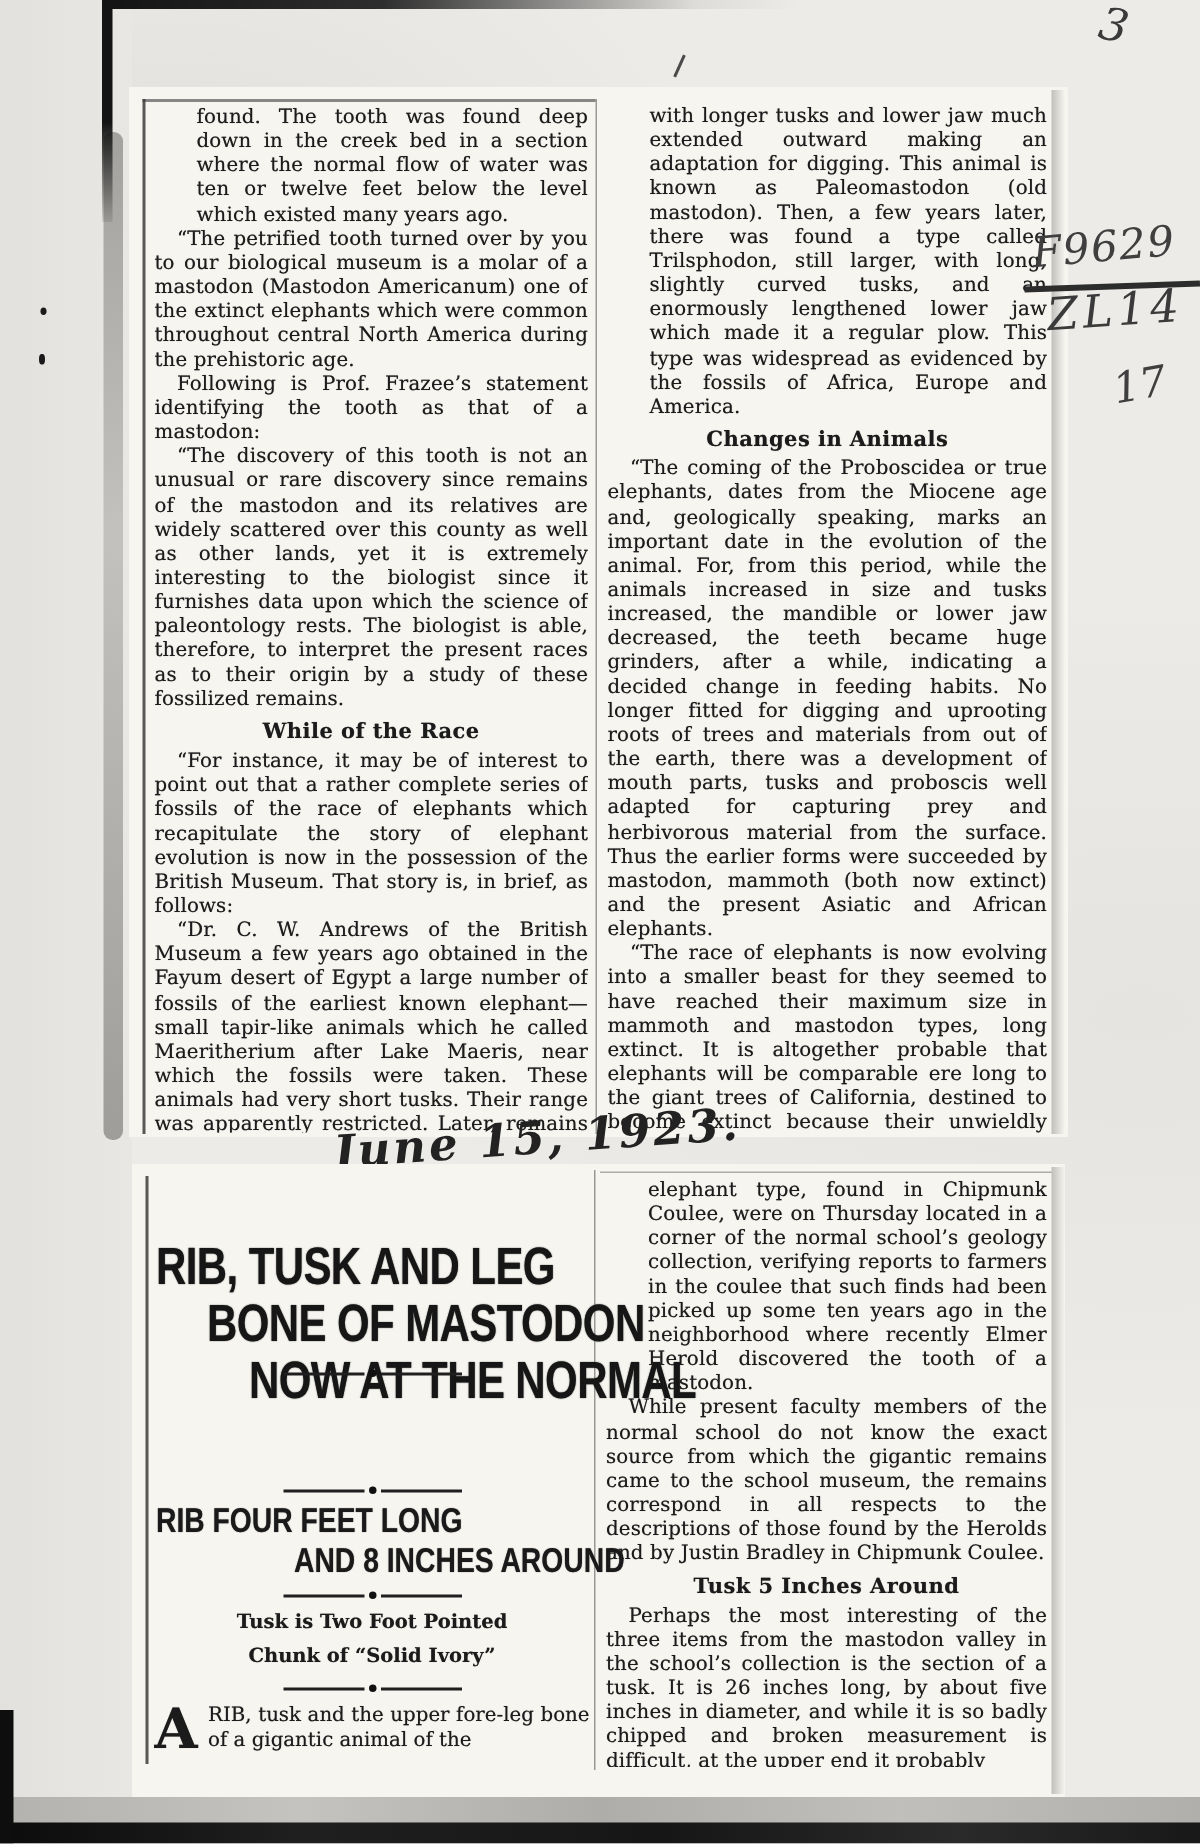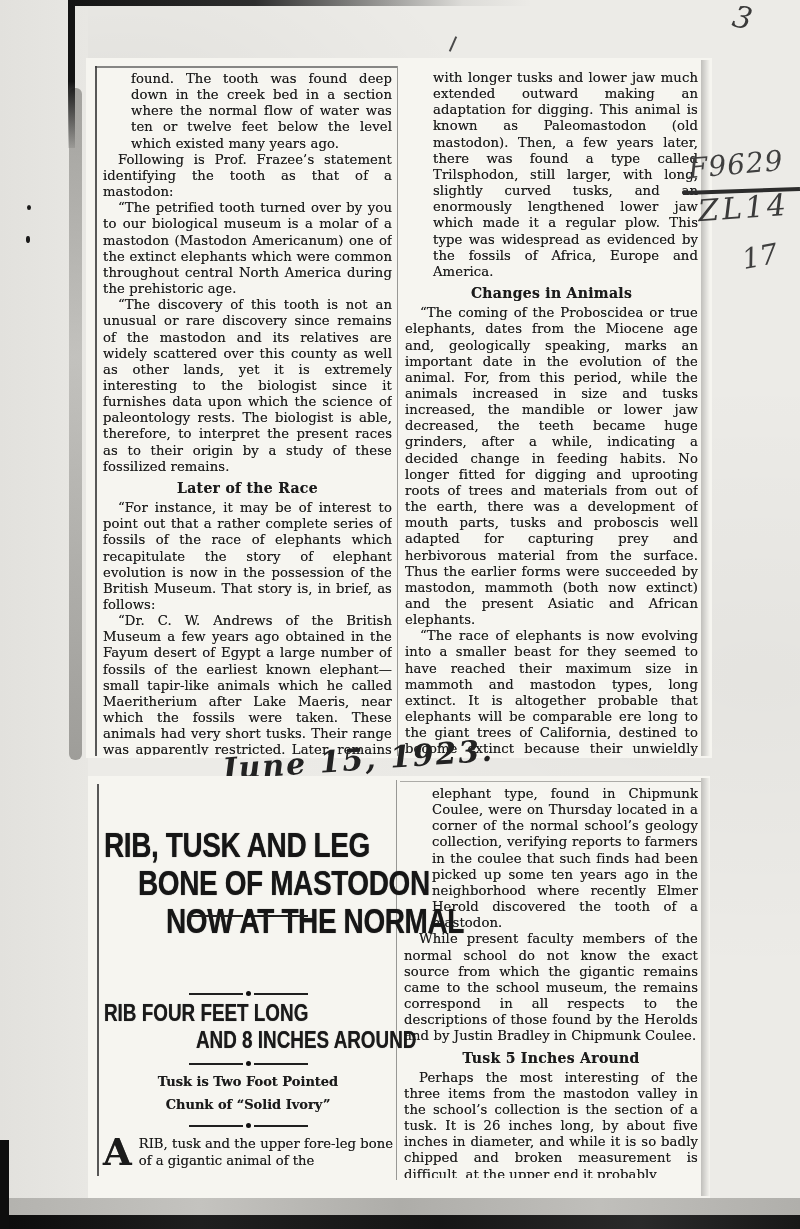--- a/index.html
+++ b/index.html
@@ -116,24 +116,24 @@
   <div class="speck2"></div>
 
   <div class="clipping" id="clipping1"></div>
   <div class="edge-right" id="edge-r1"></div>
   <div id="rule-a1-top"></div>
   <div class="rule-v" id="rule-a1-left"></div>
   <div class="rule-v" id="rule-a1-mid"></div>
 
   <div class="newscol" id="a1-left">
     <p class="noindent">found.  The tooth was found deep down in the creek bed in a section where the normal flow of water was ten or twelve feet below the level which existed many years ago.</p>
+    <p>“The petrified tooth turned over by you to our biological museum is a molar of a mastodon (Mastodon Americanum) one of the extinct elephants which were common throughout central North America during the prehistoric age.</p>
     <p>Following is Prof. Frazee’s statement identifying the tooth as that of a mastodon:</p>
-    <p>“The petrified tooth turned over by you to our biological museum is a molar of a mastodon (Mastodon Americanum) one of the extinct elephants which were common throughout central North America during the prehistoric age.</p>
     <p>“The discovery of this tooth is not an unusual or rare discovery since remains of the mastodon and its relatives are widely scattered over this county as well as other lands, yet it is extremely interesting to the biologist since it furnishes data upon which the science of paleontology rests. The biologist is able, therefore, to interpret the present races as to their origin by a study of these fossilized remains.</p>
-    <p class="colhead">Later of the Race</p>
+    <p class="colhead">While of the Race</p>
     <p>“For instance, it may be of interest to point out that a rather complete series of fossils of the race of elephants which recapitulate the story of elephant evolution is now in the possession of the British Museum.  That story is, in brief, as follows:</p>
     <p>“Dr. C. W. Andrews of the British Museum a few years ago obtained in the Fayum desert of Egypt a large number of fossils of the earliest known elephant—small tapir-like animals which he called Maeritherium after Lake Maeris, near which the fossils were taken.  These animals had very short tusks.  Their range was apparently restricted.  Later, remains were found of a larger animal</p>
   </div>
 
   <div class="newscol" id="a1-right">
     <p class="noindent">with longer tusks and lower jaw much extended outward making an adaptation for digging.  This animal is known as Paleomastodon (old mastodon).  Then, a few years later, there was found a type called Trilsphodon, still larger, with long, slightly curved tusks, and an enormously lengthened lower jaw which made it a regular plow.  This type was widespread as evidenced by the fossils of Africa, Europe and America.</p>
     <p class="colhead">Changes in Animals</p>
     <p>“The coming of the Proboscidea or true elephants, dates from the Miocene age and, geologically speaking, marks an important date in the evolution of the animal.  For, from this period, while the animals increased in size and tusks increased, the mandible or lower jaw decreased, the teeth became huge grinders, after a while, indicating a decided change in feeding habits.  No longer fitted for digging and uprooting roots of trees and materials from out of the earth, there was a development of mouth parts, tusks and proboscis well adapted for capturing prey and herbivorous material from the surface.  Thus the earlier forms were succeeded by mastodon, mammoth (both now extinct) and the present Asiatic and African elephants.</p>
     <p>“The race of elephants is now evolving into a smaller beast for they seemed to have reached their maximum size in mammoth and mastodon types, long extinct.  It is altogether probable that elephants will be comparable ere long to the giant trees of California, destined to become extinct because their unwieldly size ill adapts them to present environmental conditions.”</p>
   </div>

